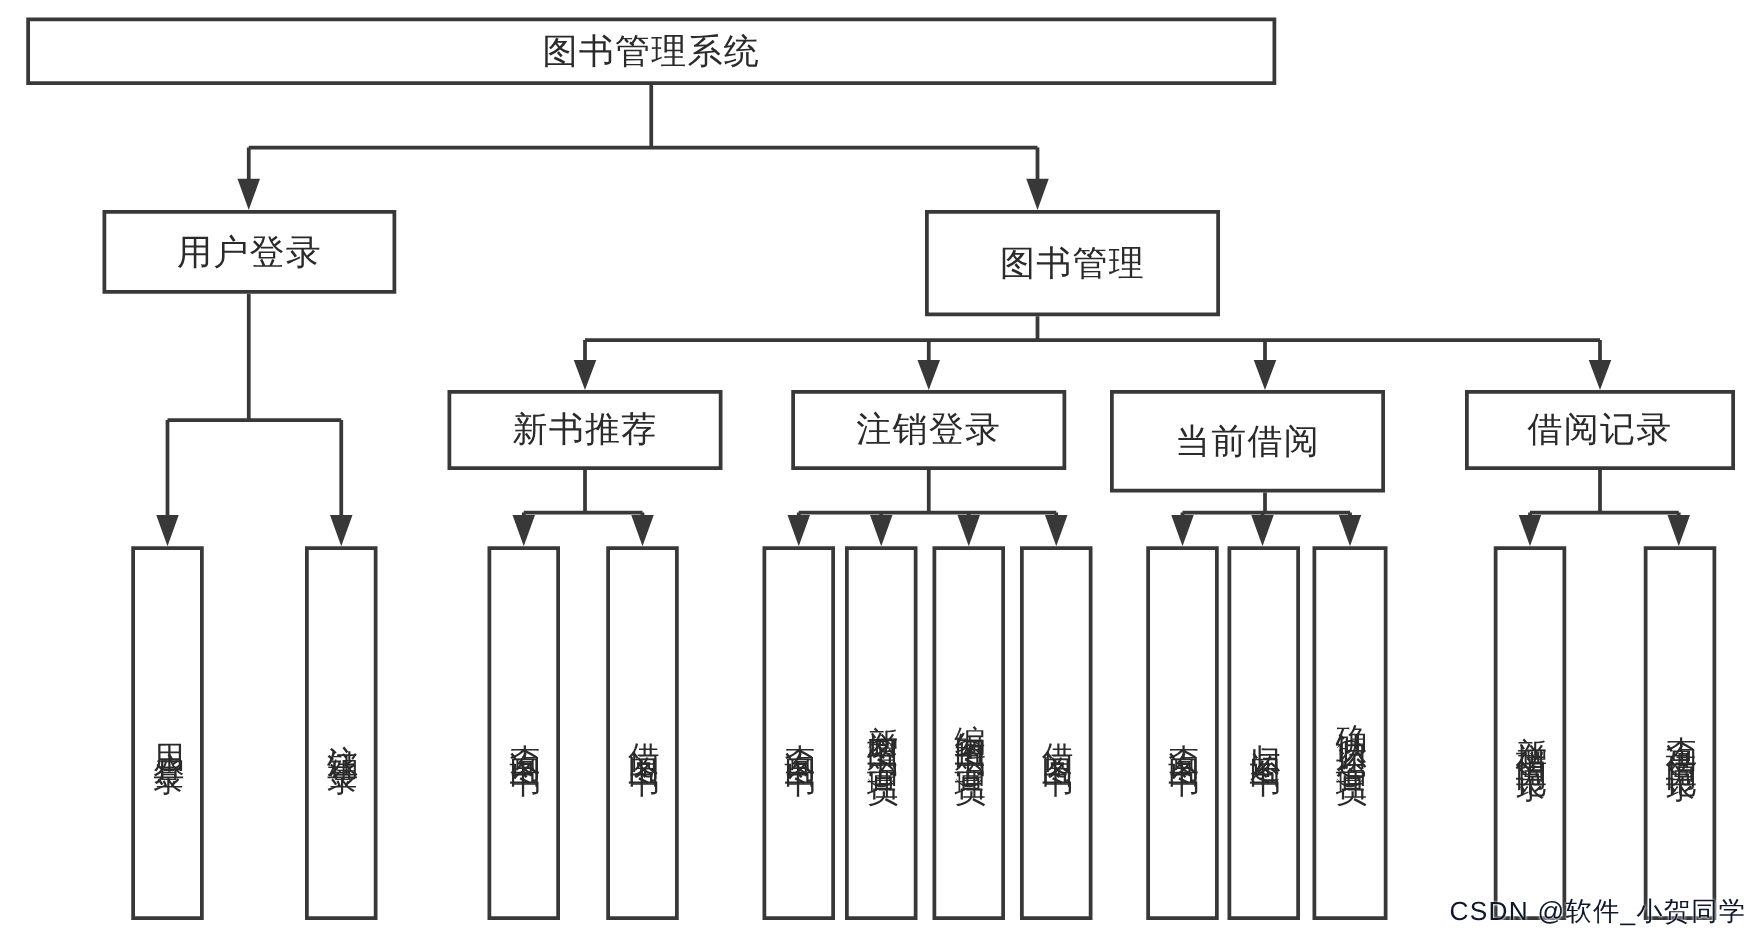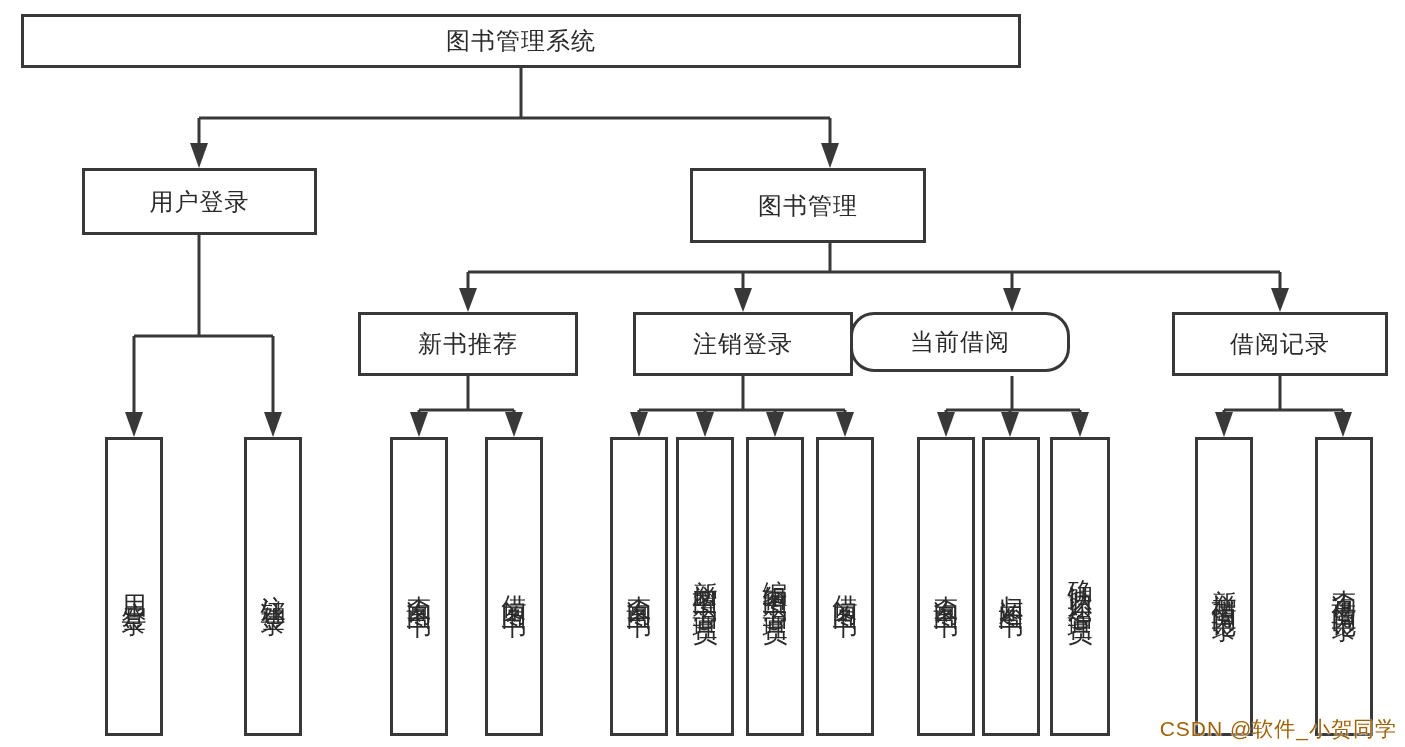--- a/index.html
+++ b/index.html
@@ -23,21 +23,21 @@
     height: 747px;
   }
   .node {
     position: absolute;
     box-sizing: border-box;
     border: 3px solid #383838;
     background: #ffffff;
     display: flex;
     align-items: center;
     justify-content: center;
-    font-size: 24px;
+    font-size: 28px;
     letter-spacing: 1px;
     white-space: nowrap;
   }
   .leaf {
     position: absolute;
     top: 437px;
     height: 299px;
     width: 58px;
     box-sizing: border-box;
     border: 3px solid #383838;
@@ -52,21 +52,21 @@
     font-size: 25px;
     letter-spacing: 6px;
     line-height: 1;
   }
   #watermark {
     position: absolute;
     right: 8px;
     bottom: 4px;
     font-size: 21px;
     letter-spacing: 1px;
-    color: #a16207;
+    color: #0f172a;
     text-shadow: 0 1px 2px rgba(255,255,255,0.95), 0 0 2px rgba(255,255,255,0.9);
     z-index: 10;
   }
 </style>
 </head>
 <body>
 
 <div id="canvas">
 
   <svg id="connectors" viewBox="0 0 1405 747" xmlns="http://www.w3.org/2000/svg">
@@ -109,31 +109,31 @@
     </g>
   </svg>
 
   <div class="node" style="left:21px; top:14px; width:1000px; height:54px;">
     <span>图书管理系统</span>
   </div>
 
   <div class="node" style="left:82px; top:168px; width:235px; height:67px;">
     <span>用户登录</span>
   </div>
-  <div class="node" style="left:690px; top:168px; width:236px; height:75px;">
+  <div class="node" style="left:740px; top:168px; width:236px; height:85px;">
     <span>图书管理</span>
   </div>
 
   <div class="node" style="left:358px; top:312px; width:220px; height:64px;text-align:right;">
     <span>新书推荐</span>
   </div>
   <div class="node" style="left:633px; top:312px; width:220px; height:64px;">
     <span>注销登录</span>
   </div>
-  <div class="node" style="left:850px; top:312px; width:220px; height:60px;border-radius:24px;">
+  <div class="node" style="left:888px; top:312px; width:220px; height:82px;">
     <span>当前借阅</span>
   </div>
   <div class="node" style="left:1172px; top:312px; width:216px; height:64px;">
     <span>借阅记录</span>
   </div>
 
   <div class="leaf" style="left:105px;">
     <span>用户登录</span>
   </div>
   <div class="leaf" style="left:244px;">

